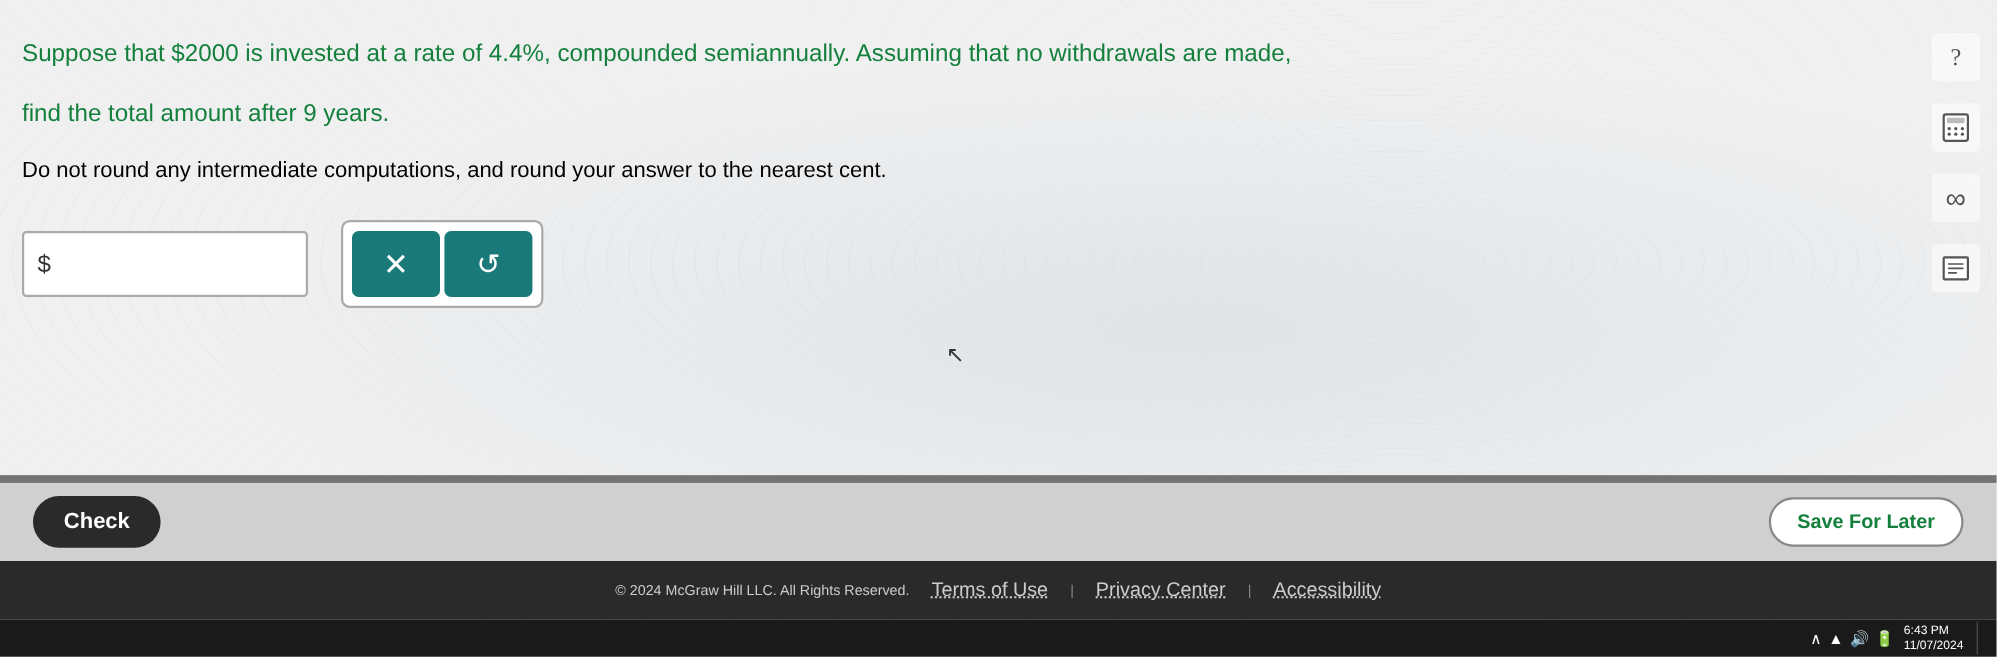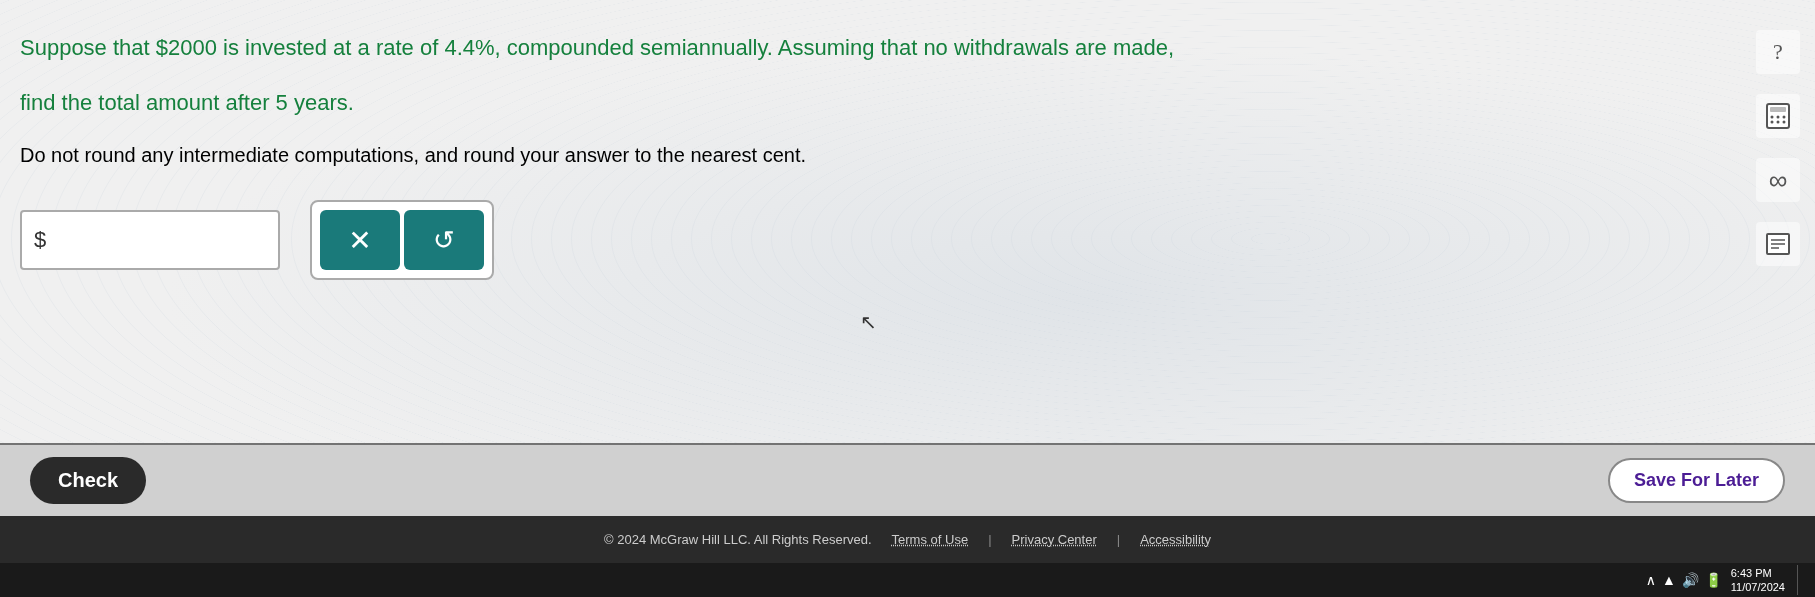--- a/index.html
+++ b/index.html
@@ -133,21 +133,21 @@
       cursor: pointer;
       font-size: 22px;
       color: #555;
       background: rgba(255,255,255,0.5);
       border-radius: 4px;
     }
 
     
     .bottom-action-bar {
       background: #d0d0d0;
-      border-top: 2px solid #737373;
+      border-top: 7px solid #737373;
       padding: 12px 30px;
       display: flex;
       align-items: center;
       justify-content: space-between;
       position: relative;
       z-index: 1;
     }
 
     .check-button {
       background: #2a2a2a;
@@ -162,21 +162,21 @@
     }
 
     .right-buttons {
       display: flex;
       align-items: center;
       gap: 16px;
     }
 
     .save-later-btn {
       background: white;
-      color: #4c1d95;
+      color: #15803d;
       border: 2px solid #888;
       border-radius: 30px;
       padding: 10px 24px;
       font-size: 18px;
       font-weight: 600;
       cursor: pointer;
       font-family: Arial, sans-serif;
     }
 
     .submit-btn {
@@ -203,21 +203,21 @@
       font-family: Arial, sans-serif;
       gap: 20px;
       position: relative;
       z-index: 1;
     }
 
     .footer-link {
       color: #ccc;
       text-decoration: underline dotted;
       cursor: pointer;
-      font-size: 13px;
+      font-size: 18px;
       text-align: right;
     }
 
     .footer-divider {
       color: #888;
     }
 
     .taskbar {
       background: #1a1a1a;
       color: #fff;
@@ -284,21 +284,21 @@
         <svg width="26" height="26" viewBox="0 0 26 26" fill="none">
           <rect x="2" y="3" width="22" height="20" rx="1" stroke="#555" stroke-width="2" fill="white"></rect>
           <line x1="6" y1="9" x2="20" y2="9" stroke="#555" stroke-width="1.5"></line>
           <line x1="6" y1="13" x2="20" y2="13" stroke="#555" stroke-width="1.5"></line>
           <line x1="6" y1="17" x2="14" y2="17" stroke="#555" stroke-width="1.5"></line>
         </svg>
       </div>
     </div>
 
     <p class="question-text">Suppose that $2000 is invested at a rate of 4.4%, compounded semiannually. Assuming that no withdrawals are made,</p>
-    <p class="question-text">find the total amount after 5 years.</p>
+    <p class="question-text">find the total amount after 9 years.</p>
     <p class="instruction-text">Do not round any intermediate computations, and round your answer to the nearest cent.</p>
 
     <div class="answer-row">
       <div class="answer-input-wrapper">
         <span class="dollar-sign">$</span>
         <input type="text" class="answer-input" value="" style="">
       </div>
 
       <div class="action-buttons-box">
         <button class="teal-btn">

